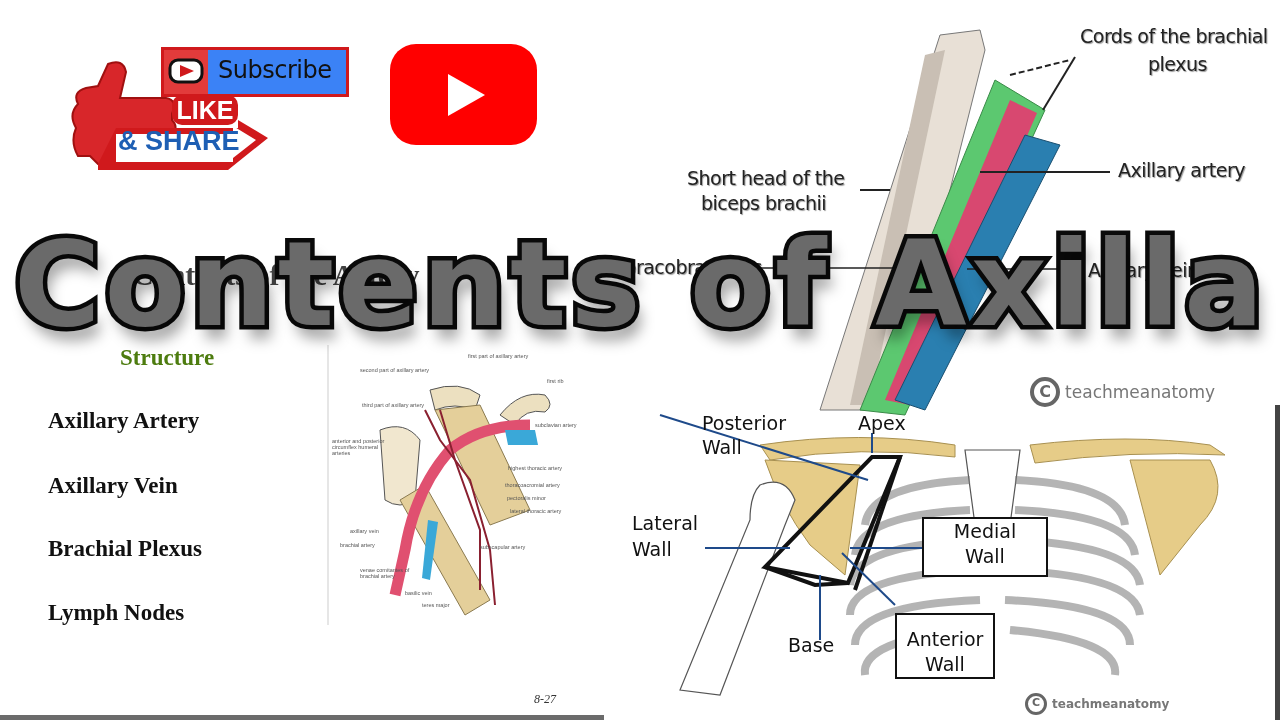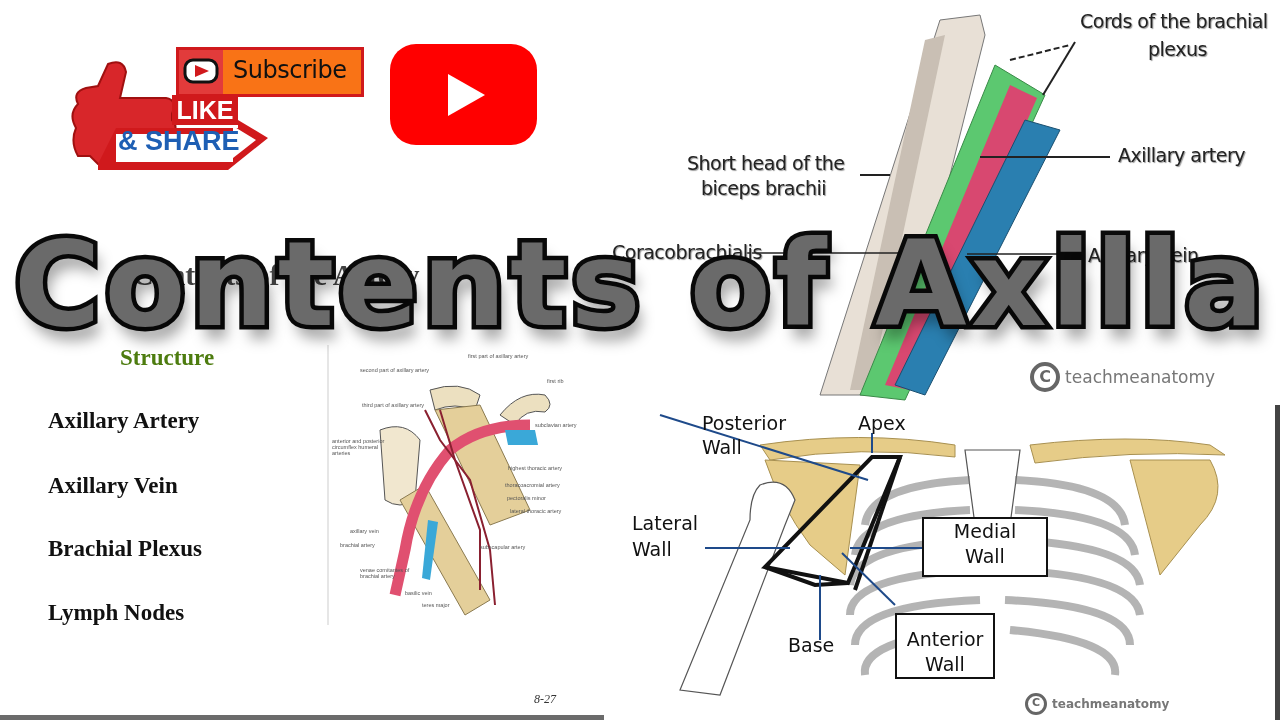--- a/index.html
+++ b/index.html
@@ -15,24 +15,24 @@
   .alab{position:absolute;font-size:5.5px;color:#555;white-space:nowrap;}
   
   .tr-label{position:absolute;font-family:"DejaVu Sans",sans-serif;font-size:19px;color:#222;letter-spacing:-0.5px;text-shadow:1px 1px 1px #999;}
   
   .br-label{position:absolute;font-family:"DejaVu Sans",sans-serif;font-size:19px;color:#111;line-height:25px;}
   .br-box{position:absolute;border:2px solid #111;background:#fff;text-align:center;font-family:"DejaVu Sans",sans-serif;font-size:19px;line-height:25px;color:#111;}
   
   .big-title{position:absolute;left:14px;top:215px;font-family:"DejaVu Sans",sans-serif;font-size:118px;font-weight:bold;color:#6a6a6a;letter-spacing:4px;
     -webkit-text-stroke:9px #0a0a0a;paint-order:stroke fill;text-shadow:6px 14px 14px rgba(0,0,0,.35);white-space:nowrap;text-align:center;}
   
-  .sub-box{position:absolute;left:176px;top:47px;width:188px;height:50px;border:3px solid #d0191c;background:#f97316;box-sizing:border-box;}
+  .sub-box{position:absolute;left:161px;top:47px;width:188px;height:50px;border:3px solid #d0191c;background:#3b82f6;box-sizing:border-box;}
   .sub-red{position:absolute;left:0;top:0;width:44px;height:44px;background:#e23b3b;}
   .sub-text{position:absolute;left:54px;top:6px;font-family:"DejaVu Sans",sans-serif;font-size:24px;color:#111;letter-spacing:-0.5px;}
-  .like-box{position:absolute;left:172px;top:95px;width:66px;height:30px;background:#d0191c;color:#fff;font-weight:bold;font-size:25px;text-align:center;line-height:30px;font-family:"Liberation Sans",sans-serif;}
+  .like-box{position:absolute;left:172px;top:95px;width:66px;height:30px;background:#d0191c;color:#fff;font-weight:bold;font-size:25px;text-align:center;line-height:30px;font-family:"Liberation Sans",sans-serif;border-radius:10px;}
   .share-text{position:absolute;left:118px;top:126px;font-size:27px;font-weight:bold;color:#1e5fb4;font-family:"Liberation Sans",sans-serif;}
   .yt{position:absolute;left:390px;top:44px;width:147px;height:101px;background:#ff0000;border-radius:26px;}
   .yt-play{position:absolute;left:58px;top:30px;width:0;height:0;border-top:21px solid transparent;border-bottom:21px solid transparent;border-left:37px solid #fff;}
   .copy{position:absolute;font-family:"DejaVu Sans",sans-serif;color:#777;}
   .copy-c{display:inline-block;width:30px;height:30px;border:4px solid #666;border-radius:50%;box-sizing:border-box;text-align:center;line-height:22px;font-size:16px;font-weight:bold;color:#666;vertical-align:middle;}
 </style>
 </head>
 <body>
 
 <div>
@@ -93,21 +93,21 @@
   <span class="alab" style="left:10px;top:192px">brachial artery</span>
   <span class="alab" style="left:150px;top:194px">subscapular artery</span>
   <span class="alab" style="left:30px;top:217px;white-space:normal;width:50px">venae comitantes of brachial artery</span>
   <span class="alab" style="left:75px;top:240px">basilic vein</span>
   <span class="alab" style="left:92px;top:252px">teres major</span>
 </div>
 
 <div class="page-num">8-27</div>
 <div class="bottom-bar"></div>
 
-<div class="abs" style="left:605px;top:0;width:675px;height:405px;">
+<div class="abs" style="left:605px;top:15px;width:675px;height:405px;">
   <svg class="abs" style="left:0;top:0" width="675" height="405">
     <path d="M335 20 L375 15 L380 35 L290 395 L215 395 Z" fill="#e8e0d6" stroke="#777" stroke-width="1"></path>
     <path d="M320 40 L340 35 L265 390 L245 390 Z" fill="#c9bfb4"></path>
     <path d="M390 65 L440 95 L300 400 L255 395 Z" fill="#5cc870" stroke="#3a8a48" stroke-width="1"></path>
     <path d="M405 85 L432 98 L305 390 L280 385 Z" fill="#d84870"></path>
     <path d="M420 120 L455 130 L320 395 L290 385 Z" fill="#2a7fb0" stroke="#1a4f70" stroke-width="1"></path>
     <line x1="405" y1="60" x2="465" y2="45" stroke="#222" stroke-width="2" stroke-dasharray="6,3"></line>
     <line x1="470" y1="42" x2="438" y2="95" stroke="#222" stroke-width="2"></line>
     <line x1="255" y1="175" x2="285" y2="175" stroke="#222" stroke-width="2"></line>
     <line x1="375" y1="157" x2="505" y2="157" stroke="#222" stroke-width="2"></line>

